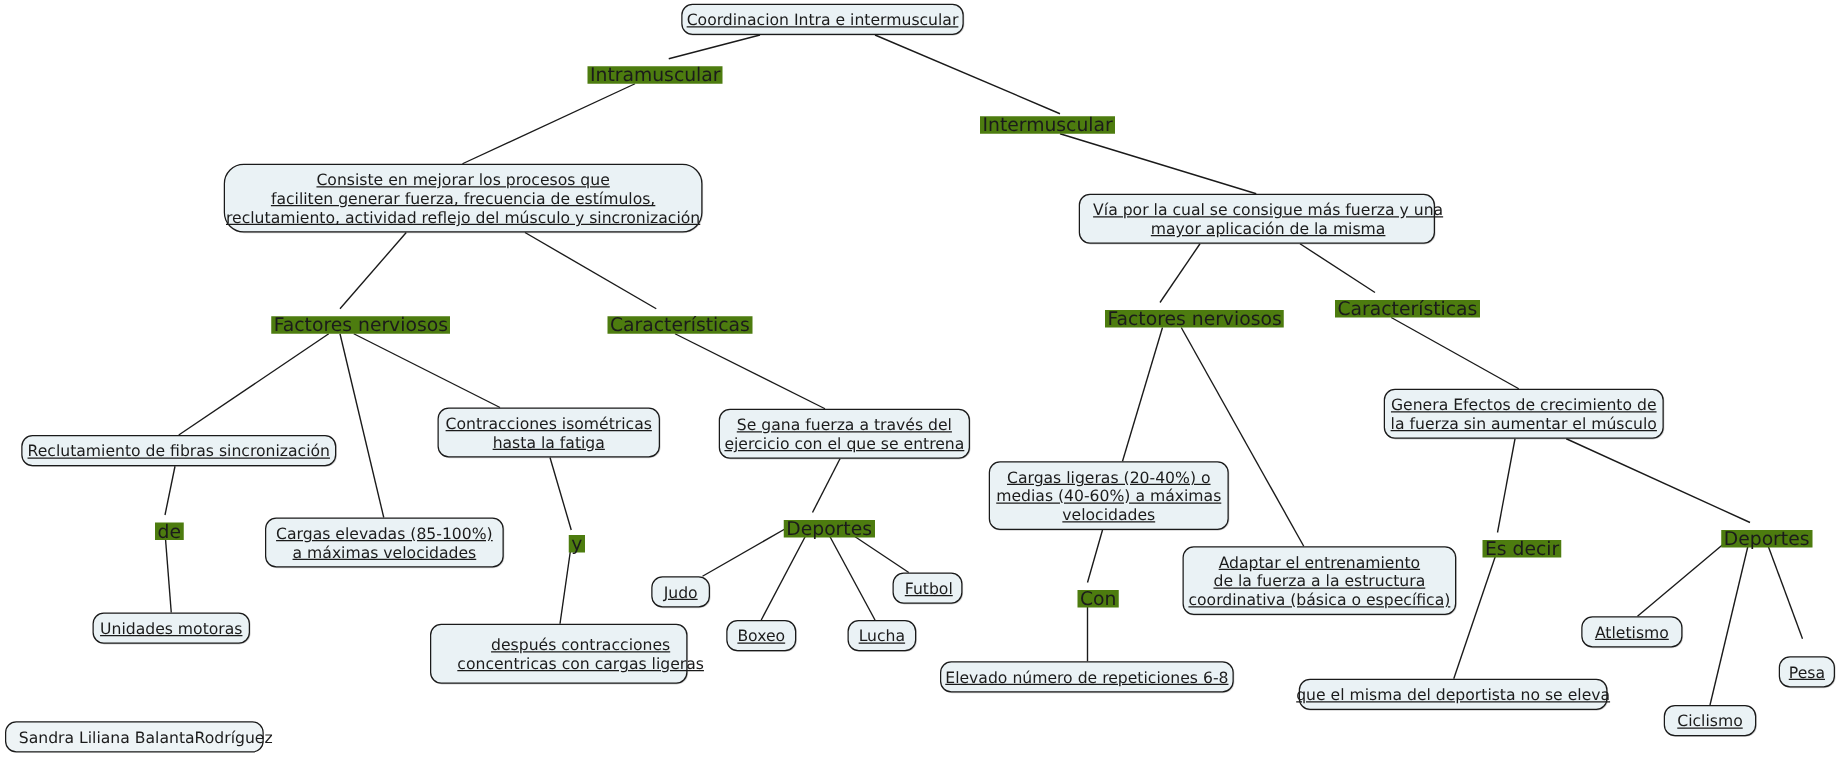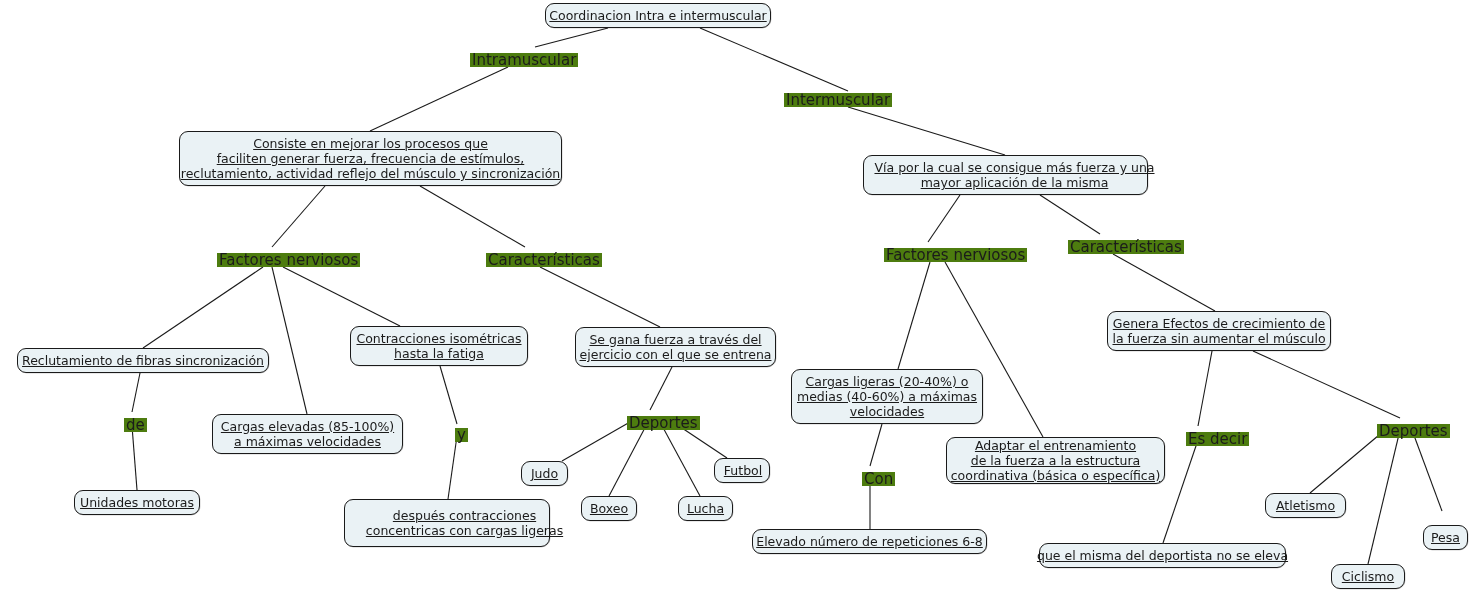--- a/index.html
+++ b/index.html
@@ -101,21 +101,21 @@
       <line x1="1113" y1="254" x2="1215" y2="311" stroke="#1a1a1a" stroke-width="1.1"></line>
       <line x1="1212" y1="351" x2="1198" y2="426" stroke="#1a1a1a" stroke-width="1.1"></line>
       <line x1="1198" y1="440" x2="1163" y2="543" stroke="#1a1a1a" stroke-width="1.1"></line>
       <line x1="1253" y1="351" x2="1400" y2="418" stroke="#1a1a1a" stroke-width="1.1"></line>
       <line x1="1385" y1="430" x2="1310" y2="493" stroke="#1a1a1a" stroke-width="1.1"></line>
       <line x1="1400" y1="430" x2="1368" y2="564" stroke="#1a1a1a" stroke-width="1.1"></line>
       <line x1="1412" y1="430" x2="1442" y2="511" stroke="#1a1a1a" stroke-width="1.1"></line>
     </svg>
   <div id="nodes-layer">
       <div class="node" style="left: 545px; top: 3px; width: 226px; height: 25px;"><span>Coordinacion Intra e intermuscular</span></div>
-      <div class="node" style="left: 179px; top: 131px; width: 383px; height: 55px;"><span>Consiste en mejorar los procesos que
+      <div class="node" style="left: 179px; top: 131px; width: 383px; height: 55px; border-radius: 16px;"><span>Consiste en mejorar los procesos que
 faciliten generar fuerza, frecuencia de estímulos,
 reclutamiento, actividad reflejo del músculo y sincronización</span></div>
       <div class="node" style="left: 863px; top: 155px; width: 285px; height: 40px; padding-left: 27px;"><span>Vía por la cual se consigue más fuerza y una
 mayor aplicación de la misma</span></div>
       <div class="node" style="left: 17px; top: 348px; width: 252px; height: 25px;"><span>Reclutamiento de fibras sincronización</span></div>
       <div class="node" style="left: 74px; top: 490px; width: 126px; height: 25px;"><span>Unidades motoras</span></div>
       <div class="node" style="left: 212px; top: 414px; width: 191px; height: 40px;"><span>Cargas elevadas (85-100%)
 a máximas velocidades</span></div>
       <div class="node" style="left: 350px; top: 326px; width: 178px; height: 40px;"><span>Contracciones isométricas
 hasta la fatiga</span></div>
@@ -124,21 +124,21 @@
       <div class="node" style="left: 575px; top: 327px; width: 201px; height: 40px;"><span>Se gana fuerza a través del
 ejercicio con el que se entrena</span></div>
       <div class="node" style="left: 521px; top: 461px; width: 47px; height: 25px;"><span>Judo</span></div>
       <div class="node" style="left: 581px; top: 496px; width: 56px; height: 25px;"><span>Boxeo</span></div>
       <div class="node" style="left: 678px; top: 496px; width: 55px; height: 25px;"><span>Lucha</span></div>
       <div class="node" style="left: 714px; top: 458px; width: 56px; height: 25px; padding-left: 11px;"><span>Futbol</span></div>
       <div class="node" style="left: 791px; top: 369px; width: 192px; height: 55px;"><span>Cargas ligeras (20-40%) o
 medias (40-60%) a máximas
 velocidades</span></div>
       <div class="node" style="left: 752px; top: 529px; width: 235px; height: 25px;"><span>Elevado número de repeticiones 6-8</span></div>
-      <div class="node" style="left: 946px; top: 437px; width: 219px; height: 47px;"><span>Adaptar el entrenamiento
+      <div class="node" style="left: 946px; top: 437px; width: 219px; height: 55px;"><span>Adaptar el entrenamiento
 de la fuerza a la estructura
 coordinativa (básica o específica)</span></div>
       <div class="node" style="left: 1107px; top: 311px; width: 224px; height: 40px;"><span>Genera Efectos de crecimiento de
 la fuerza sin aumentar el músculo</span></div>
       <div class="node" style="left: 1039px; top: 543px; width: 247px; height: 25px;"><span>que el misma del deportista no se eleva</span></div>
       <div class="node" style="left: 1265px; top: 493px; width: 81px; height: 25px;"><span>Atletismo</span></div>
       <div class="node" style="left: 1331px; top: 564px; width: 74px; height: 25px;"><span>Ciclismo</span></div>
       <div class="node" style="left: 1423px; top: 511px; width: 45px; height: 25px; margin-top: 14px;"><span>Pesa</span></div>
     </div>
   <div id="labels-layer">
@@ -148,13 +148,16 @@
       <div class="edge-label" style="left: 486px; top: 253px;">Características</div>
       <div class="edge-label" style="left: 884px; top: 248px;">Factores nerviosos</div>
       <div class="edge-label" style="left: 1068px; top: 240px;">Características</div>
       <div class="edge-label" style="left: 124px; top: 418px;">de</div>
       <div class="edge-label" style="left: 455px; top: 428px;">y</div>
       <div class="edge-label" style="left: 627px; top: 416px;">Deportes</div>
       <div class="edge-label" style="left: 862px; top: 472px;">Con</div>
       <div class="edge-label" style="left: 1186px; top: 432px;">Es decir</div>
       <div class="edge-label" style="left: 1377px; top: 424px;">Deportes</div>
     </div>
+  <div class="author" style="left: 4px; top: 577px; width: 207px; height: 25px;">
+    <span>Sandra Liliana BalantaRodríguez</span>
+  </div>
 </div>
 
 </body></html>

